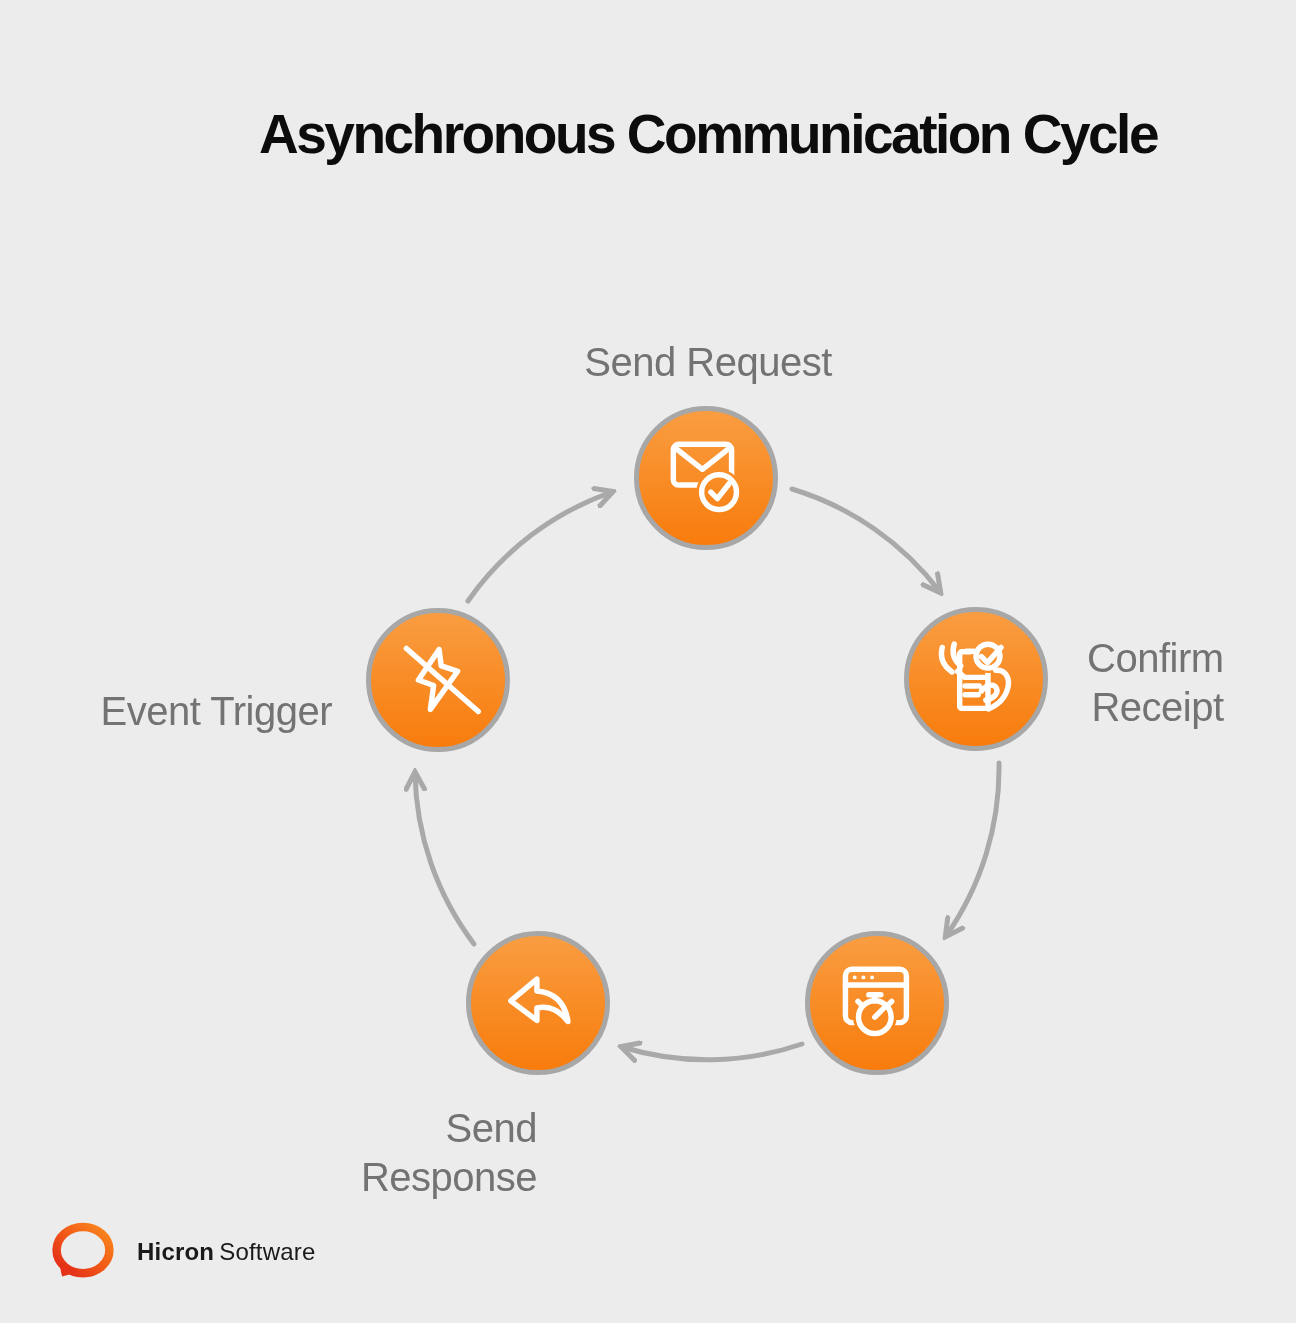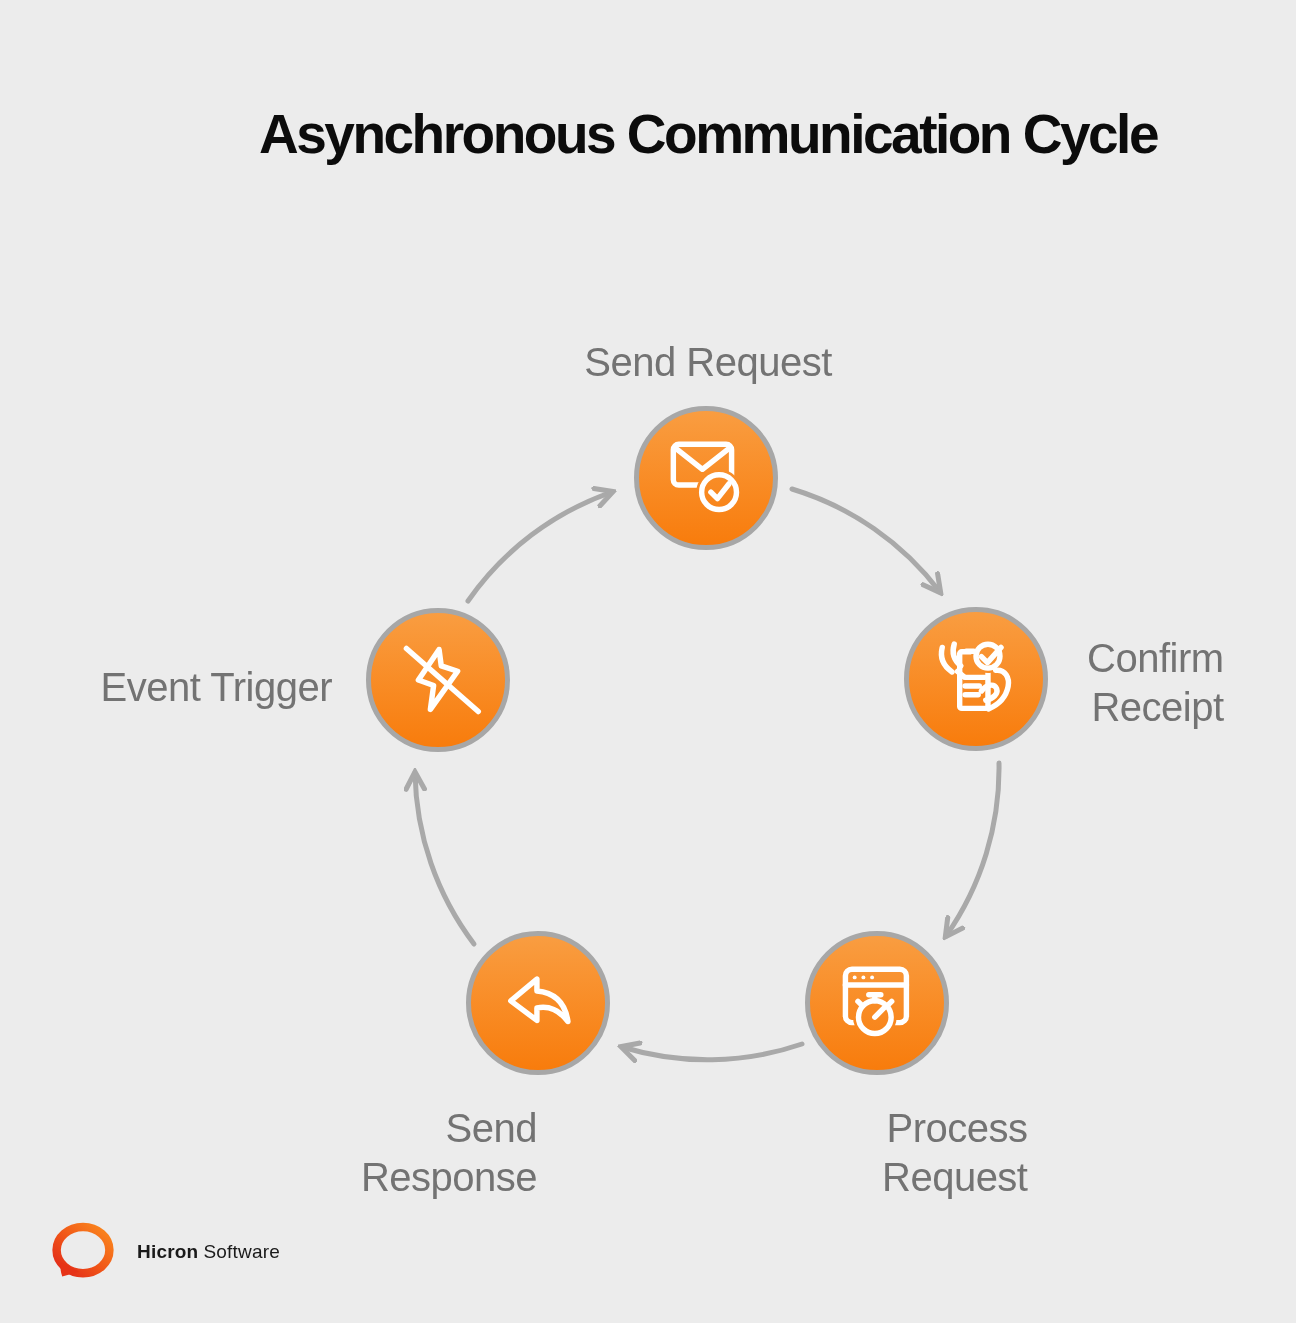--- a/index.html
+++ b/index.html
@@ -29,21 +29,21 @@
   }
   .label-center { transform:translate(-50%,-50%); text-align:center; white-space:nowrap; }
   .label-left { text-align:right; }
   .label-right { text-align:right; transform:translateX(-100%); }
   .label-right-mid { text-align:right; transform:translate(-100%,-50%); white-space:nowrap; }
   .brand {
     position:absolute; left:50px; top:1222px;
     display:flex; align-items:center; gap:21px;
   }
   .brand-logo { width:66px; height:60px; }
-  .brand-text { font-size:19px; color:#1a1a1a; letter-spacing:0.2px; }
+  .brand-text { font-size:24px; color:#1a1a1a; letter-spacing:0.2px; }
   .brand-text .bold { font-weight:700; }
   .brand-text .regular { font-weight:400; margin-left:5px; }
 </style>
 </head>
 <body>
 
 <div class="stage">
 
   <div class="title">Asynchronous Communication Cycle</div>
 
@@ -121,38 +121,36 @@
       <circle cx="32.5" cy="21.5" r="1.8" fill="#fff"></circle>
       <circle cx="40.5" cy="21.5" r="1.8" fill="#fff"></circle>
       <circle class="icon-stroke" cx="43" cy="58" r="15"></circle>
       <path class="icon-stroke" d="M43,43 V38.5"></path>
       <path class="icon-stroke" d="M37.5,37.5 H48.5"></path>
       <path class="icon-stroke" d="M55,47 L58.5,43.5"></path>
       <path class="icon-stroke" d="M31,47 L27.5,43.5"></path>
       <path class="icon-stroke" d="M43,58 L51,50"></path>
     </svg>
   </div>
-  <div class="node-label label-left" style="left:882px; top:1104px;">Process
-Request</div>
 
   <div class="node-circle" style="left:466px; top:931px;">
     <svg viewBox="0 0 90 90">
       <path class="icon-stroke" d="M20,43 L44,23 L44,34 C60,35.5 70,45 72.5,62 C64,51 55.5,47.5 44,49.5 L44,61 Z"></path>
     </svg>
   </div>
   <div class="node-label label-right" style="left:537px; top:1104px;">Send
 Response</div>
 
   <div class="node-circle" style="left:366px; top:608px;">
     <svg viewBox="0 0 90 90">
       <path class="icon-stroke" d="M46,17 L27,45 L41,50 L38,72 L63,37 L48,32 Z"></path>
       <path class="icon-stroke" d="M16,16 L82,74"></path>
     </svg>
   </div>
-  <div class="node-label label-right-mid" style="left:332px; top:687px;">Event Trigger</div>
+  <div class="node-label label-right-mid" style="left:332px; top:711px;">Event Trigger</div>
 
   <div class="brand">
     <svg class="brand-logo" viewBox="0 0 70 62">
       <defs>
         <linearGradient id="ringGrad" x1="100%" y1="0%" x2="0%" y2="100%">
           <stop offset="0%" stop-color="#fb8b1e"></stop>
           <stop offset="55%" stop-color="#f05317"></stop>
           <stop offset="100%" stop-color="#e0251a"></stop>
         </linearGradient>
       </defs>

